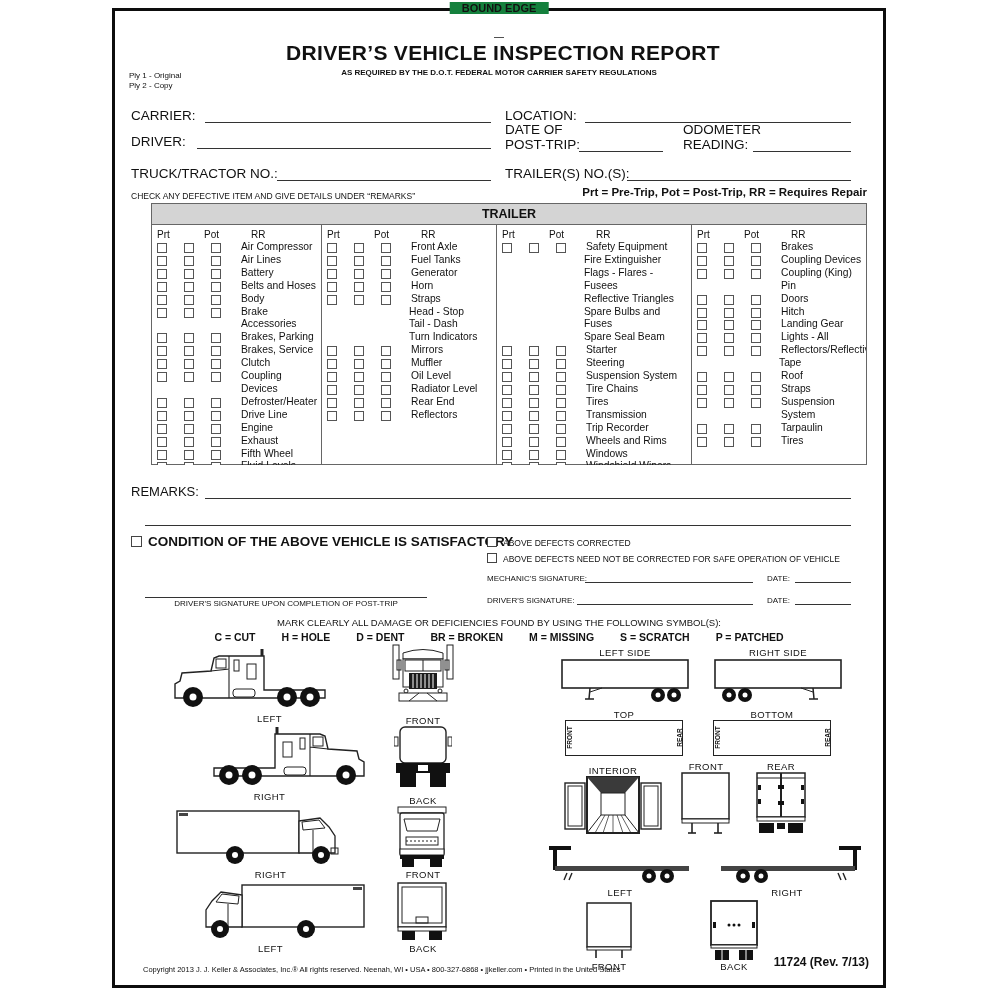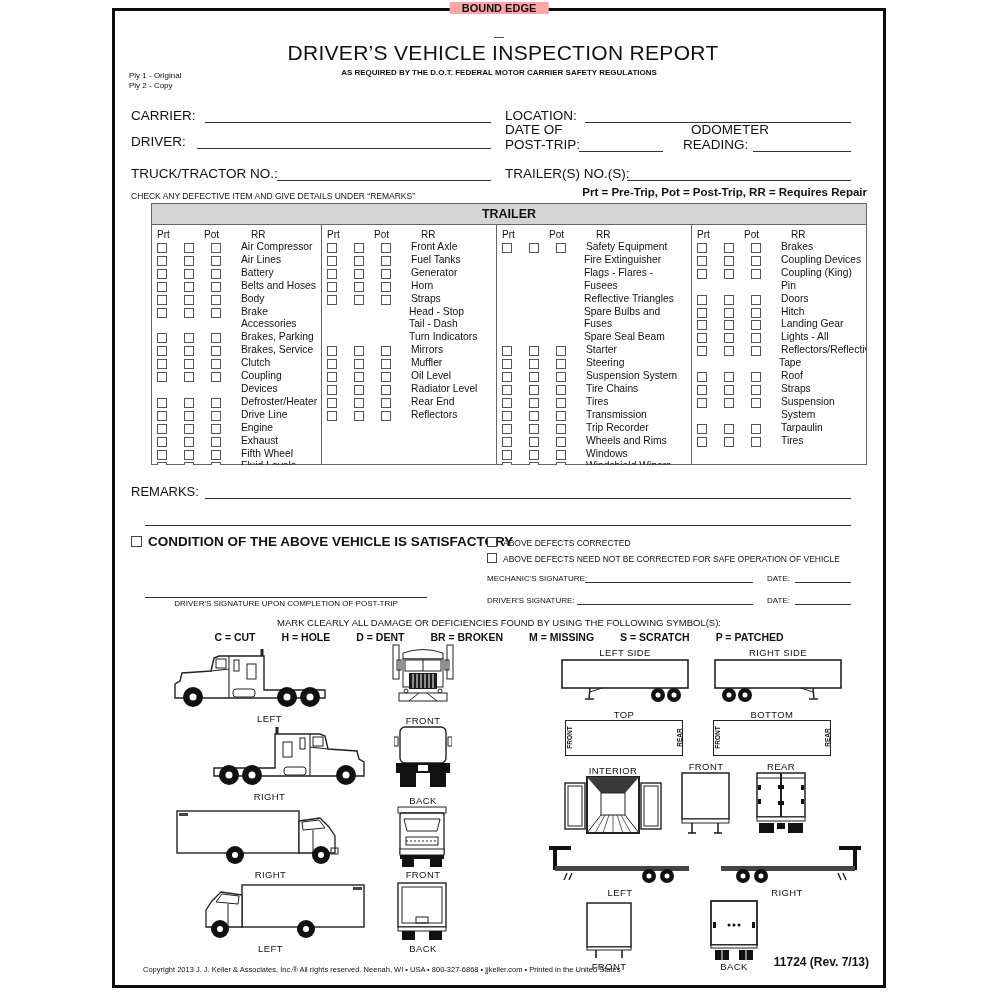--- a/index.html
+++ b/index.html
@@ -31,40 +31,40 @@
   .dlab{font-size:9.5px;letter-spacing:.4px;text-align:center;}
   .rot{position:absolute;font-size:6.5px;font-weight:bold;transform:rotate(-90deg);transform-origin:center;}
   svg{display:block;}
 </style>
 </head>
 <body>
 
 <div class="page">
  <div class="form">
 
-  <div class="abs" style="top:-9px;left:50%;transform:translateX(-50%);background:#fca5a5;padding:0 12px;font-weight:bold;font-size:11px;">BOUND EDGE</div>
+  <div class="abs" style="top:-9px;left:50%;transform:translateX(-50%);background:#15803d;padding:0 12px;font-weight:bold;font-size:11px;">BOUND EDGE</div>
   <div class="abs ctr" style="top:20px;left:0;right:0;font-size:10px;">—</div>
-  <div class="abs ctr" style="top:30px;left:0;right:0;font-size:21px;font-weight:normal;letter-spacing:.3px;margin-left:8px;">DRIVER’S VEHICLE INSPECTION REPORT</div>
+  <div class="abs ctr" style="top:30px;left:0;right:0;font-size:21px;font-weight:bold;letter-spacing:.3px;margin-left:8px;">DRIVER’S VEHICLE INSPECTION REPORT</div>
   <div class="abs ctr" style="top:57px;left:0;right:0;font-size:8px;font-weight:bold;">AS REQUIRED BY THE D.O.T. FEDERAL MOTOR CARRIER SAFETY REGULATIONS</div>
   <div class="abs" style="top:60px;left:14px;font-size:8px;line-height:10px;">
     <div>Ply 1 - Original</div>
     <div>Ply 2 - Copy</div>
   </div>
 
   <div class="abs lbl" style="top:97px;left:16px;font-size:13.5px;">CARRIER:</div>
   <div class="line" style="top:110px;left:90px;width:286px;"></div>
   <div class="abs lbl" style="top:97px;left:390px;font-size:13.5px;">LOCATION:</div>
   <div class="line" style="top:110px;left:470px;width:266px;"></div>
 
   <div class="abs lbl" style="top:123px;left:16px;font-size:13.5px;">DRIVER:</div>
   <div class="line" style="top:136px;left:82px;width:294px;"></div>
   <div class="abs lbl" style="top:111px;left:390px;font-size:13.5px;">DATE OF</div>
   <div class="abs lbl" style="top:126px;left:390px;font-size:13.5px;">POST-TRIP:</div>
   <div class="line" style="top:139px;left:464px;width:84px;"></div>
-  <div class="abs lbl" style="top:111px;left:568px;font-size:13.5px;margin-left:8px;">ODOMETER</div>
+  <div class="abs lbl" style="top:111px;left:568px;font-size:13.5px;">ODOMETER</div>
   <div class="abs lbl" style="top:126px;left:568px;font-size:13.5px;">READING:</div>
   <div class="line" style="top:139px;left:638px;width:98px;"></div>
 
   <div class="abs lbl" style="top:155px;left:16px;font-size:13.5px;">TRUCK/TRACTOR NO.:</div>
   <div class="line" style="top:168px;left:162px;width:214px;"></div>
   <div class="abs lbl" style="top:155px;left:390px;font-size:13.5px;">TRAILER(S) NO.(S):</div>
   <div class="line" style="top:168px;left:512px;width:224px;"></div>
 
   <div class="abs lbl" style="top:180px;left:16px;font-size:8.5px;">CHECK ANY DEFECTIVE ITEM AND GIVE DETAILS UNDER “REMARKS”</div>
   <div class="abs lbl" style="top:175px;right:16px;font-size:11.5px;font-weight:bold;">Prt = Pre-Trip, Pot = Post-Trip, RR = Requires Repair</div>

